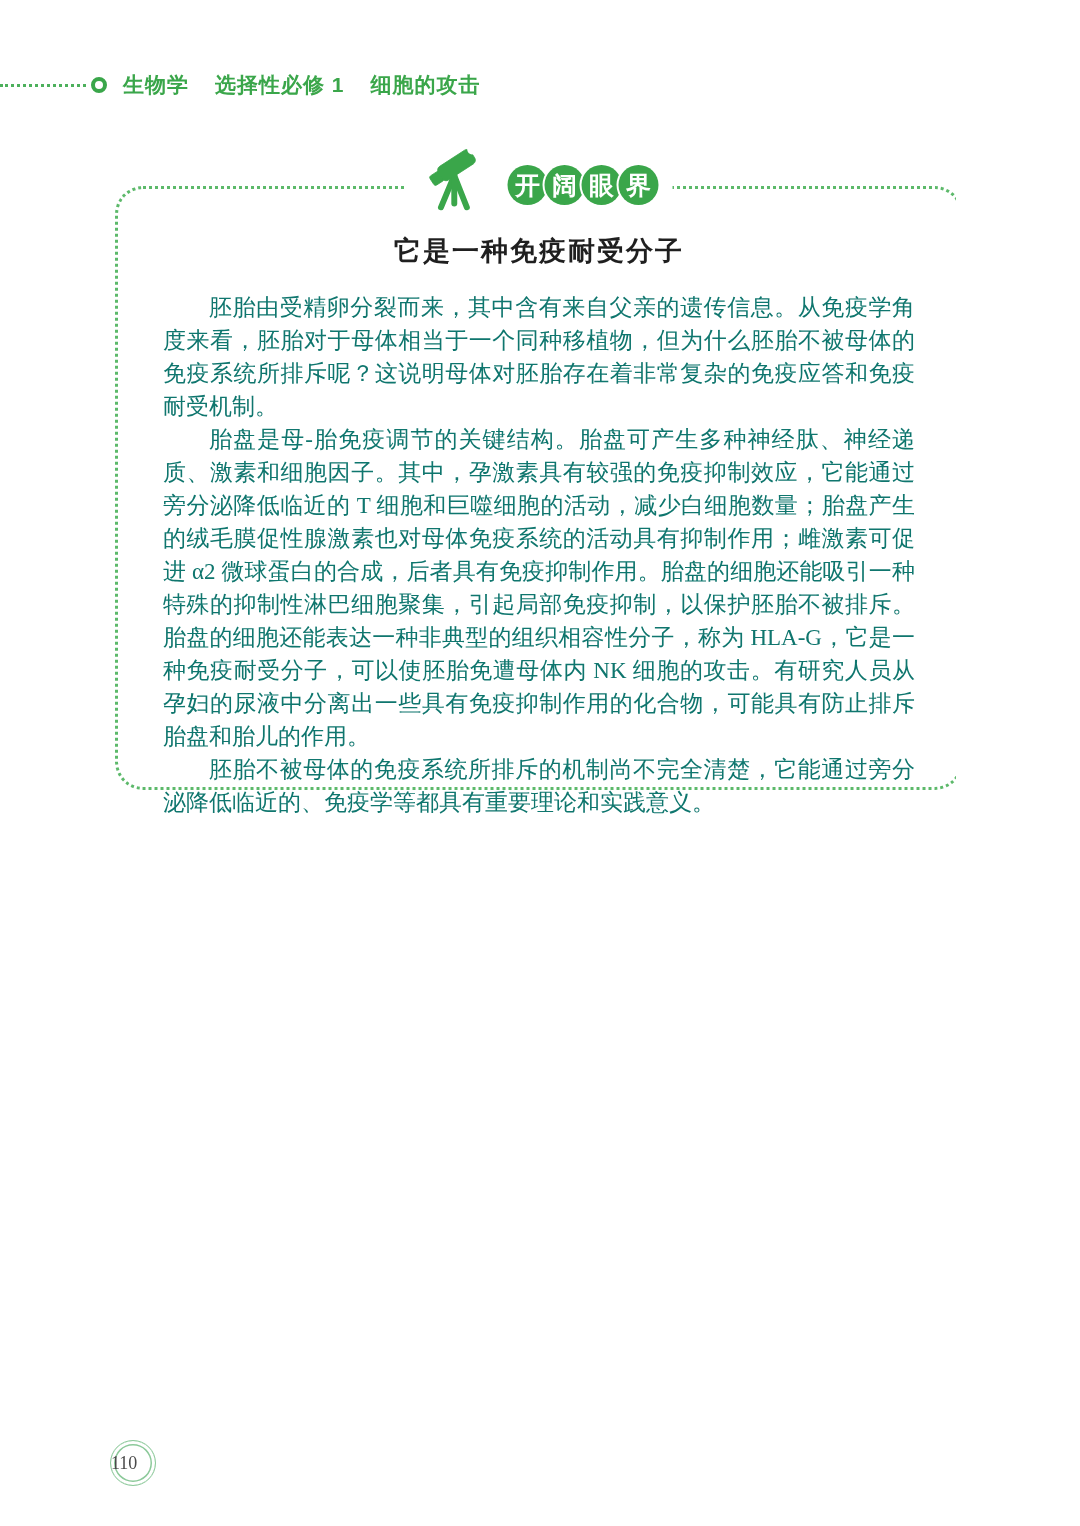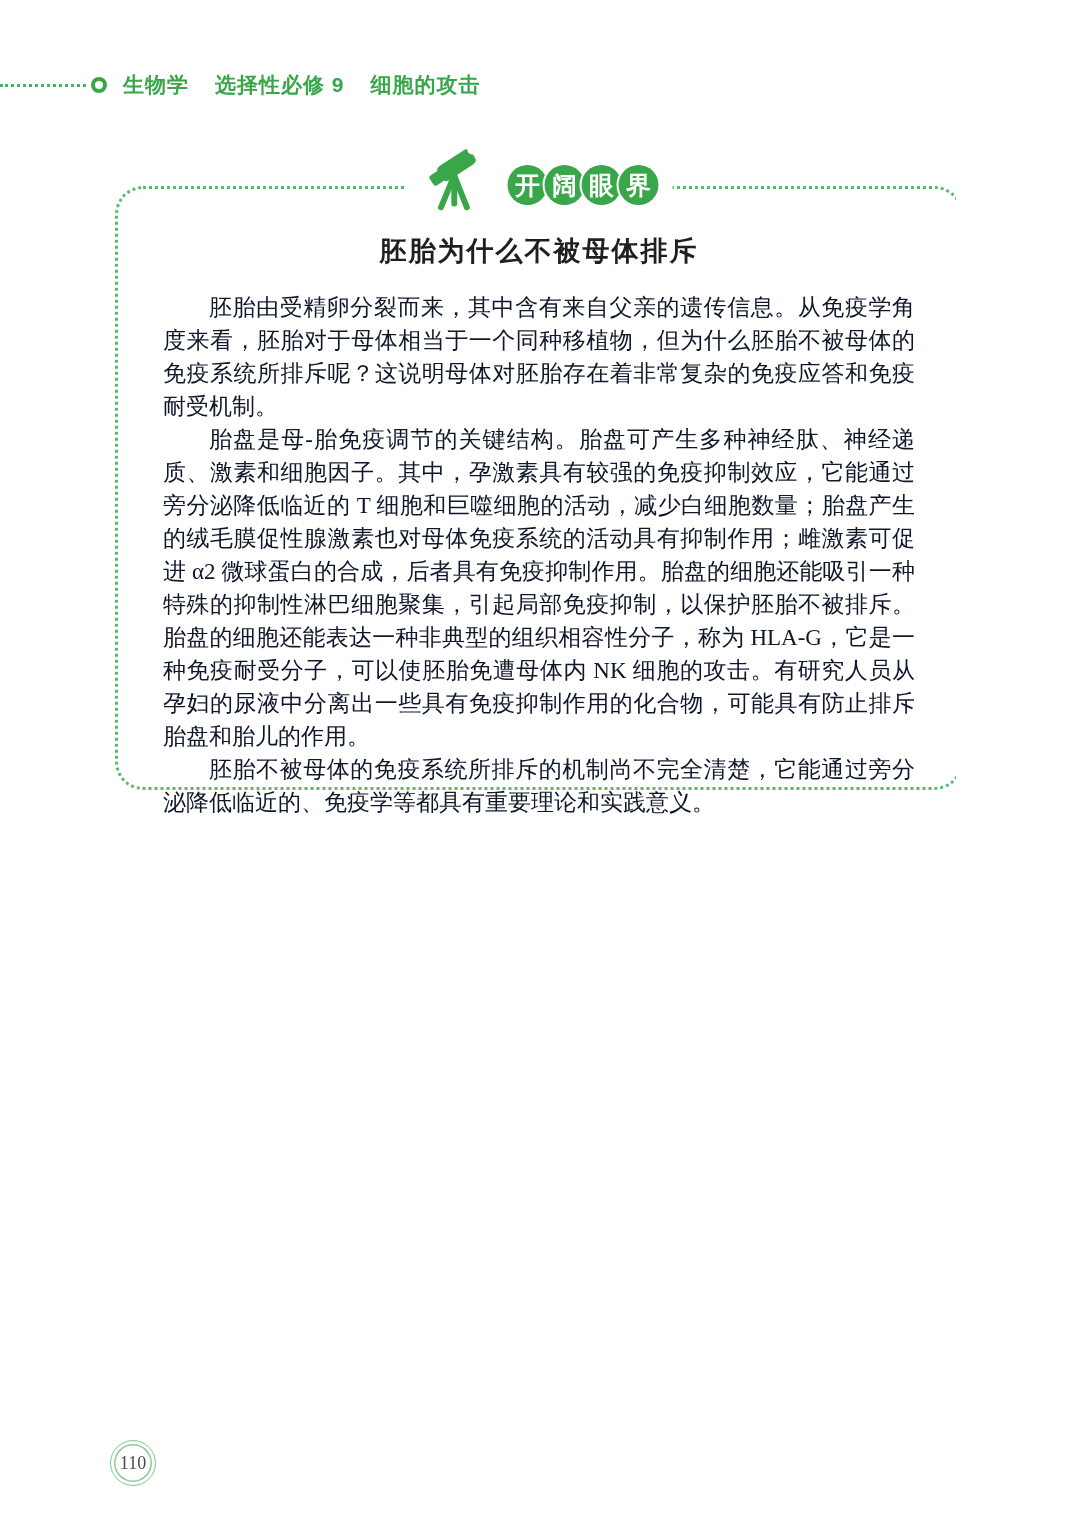--- a/index.html
+++ b/index.html
@@ -105,58 +105,58 @@
     font-family: "Liberation Sans", sans-serif;
     font-weight: bold;
     font-size: 27px;
     color: #1f1f1f;
     letter-spacing: 2px;
   }
   .box-body {
     margin-top: 11px;
     font-size: 23px;
     line-height: 33px;
-    color: #0f172a;
+    color: #0f766e;
     text-align: justify;
   }
   .box-body p {
     margin: 0;
     text-indent: 2em;
   }
 
   
   .page-number {
     position: absolute;
     left: 110px;
     top: 1440px;
     width: 46px;
     height: 46px;
     box-sizing: border-box;
     border: 1.5px solid #8cc99a;
     border-radius: 50%;
     box-shadow: inset 0 0 0 3px #ffffff, inset 0 0 0 4.5px #8cc99a;
     display: flex;
     align-items: center;
-    justify-content: center;
+    justify-content: flex-start;
     font-family: "Liberation Serif", serif;
     font-size: 18px;
     color: #4a4a4a;
   }
 </style>
 </head>
 <body>
 
 <div class="page">
 
   <div class="running-head">
     <div class="head-dots"></div>
     <div class="head-ring"></div>
     <div class="head-text">
       <span>生物学</span>
-      <span>选择性必修 9</span>
+      <span>选择性必修 1</span>
       <span>细胞的攻击</span>
     </div>
   </div>
 
   <div class="feature-box">
 
     <div class="box-header">
       <svg class="telescope" viewBox="0 0 100 100" aria-hidden="true">
         <g fill="#3aa64a" stroke="#3aa64a">
 
@@ -175,21 +175,21 @@
         </g>
       </svg>
       <div class="badge-row">
         <span class="badge">开</span>
         <span class="badge">阔</span>
         <span class="badge">眼</span>
         <span class="badge">界</span>
       </div>
     </div>
 
-    <h2 class="box-title">胚胎为什么不被母体排斥</h2>
+    <h2 class="box-title">它是一种免疫耐受分子</h2>
 
     <div class="box-body">
       <p>胚胎由受精卵分裂而来，其中含有来自父亲的遗传信息。从免疫学角度来看，胚胎对于母体相当于一个同种移植物，但为什么胚胎不被母体的免疫系统所排斥呢？这说明母体对胚胎存在着非常复杂的免疫应答和免疫耐受机制。</p>
       <p>胎盘是母-胎免疫调节的关键结构。胎盘可产生多种神经肽、神经递质、激素和细胞因子。其中，孕激素具有较强的免疫抑制效应，它能通过旁分泌降低临近的 T 细胞和巨噬细胞的活动，减少白细胞数量；胎盘产生的绒毛膜促性腺激素也对母体免疫系统的活动具有抑制作用；雌激素可促进 α2 微球蛋白的合成，后者具有免疫抑制作用。胎盘的细胞还能吸引一种特殊的抑制性淋巴细胞聚集，引起局部免疫抑制，以保护胚胎不被排斥。胎盘的细胞还能表达一种非典型的组织相容性分子，称为 HLA-G，它是一种免疫耐受分子，可以使胚胎免遭母体内 NK 细胞的攻击。有研究人员从孕妇的尿液中分离出一些具有免疫抑制作用的化合物，可能具有防止排斥胎盘和胎儿的作用。</p>
       <p>胚胎不被母体的免疫系统所排斥的机制尚不完全清楚，它能通过旁分泌降低临近的、免疫学等都具有重要理论和实践意义。</p>
     </div>
   </div>
 
   <div class="page-number">
     <span>110</span>

